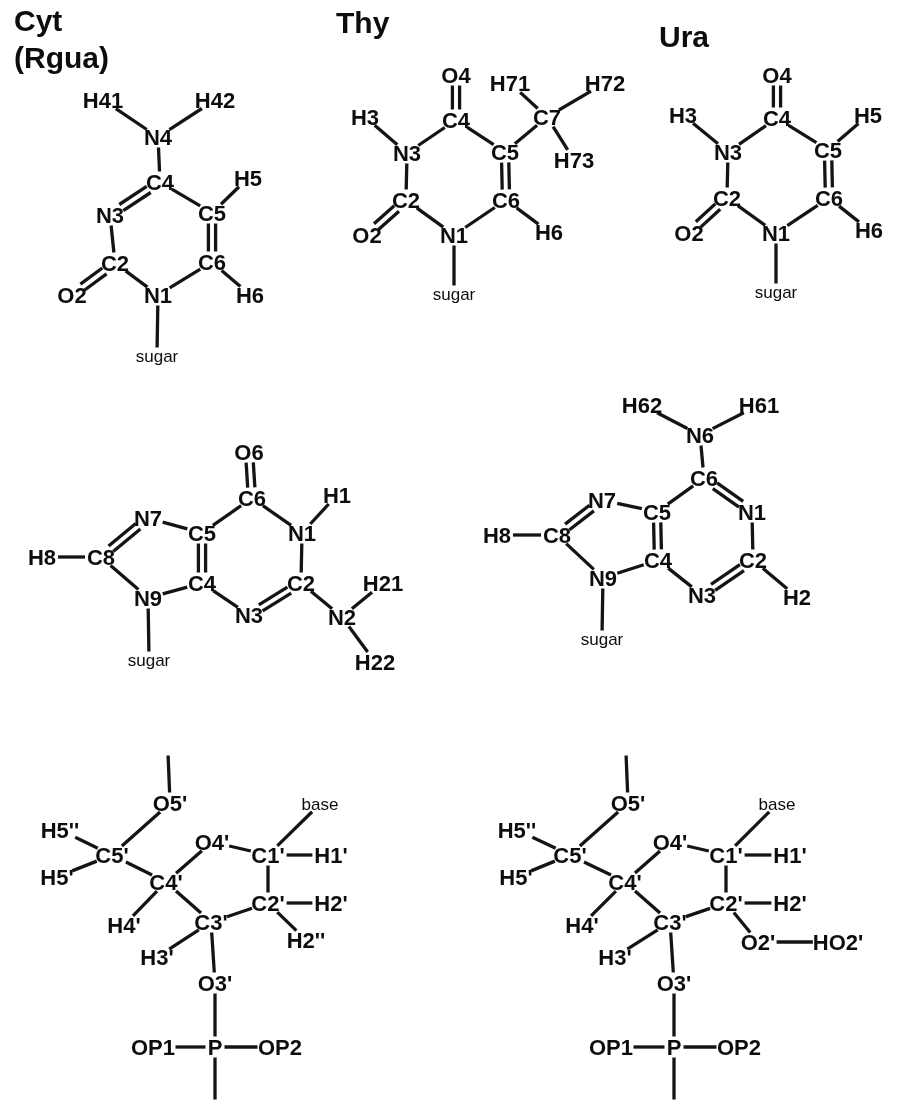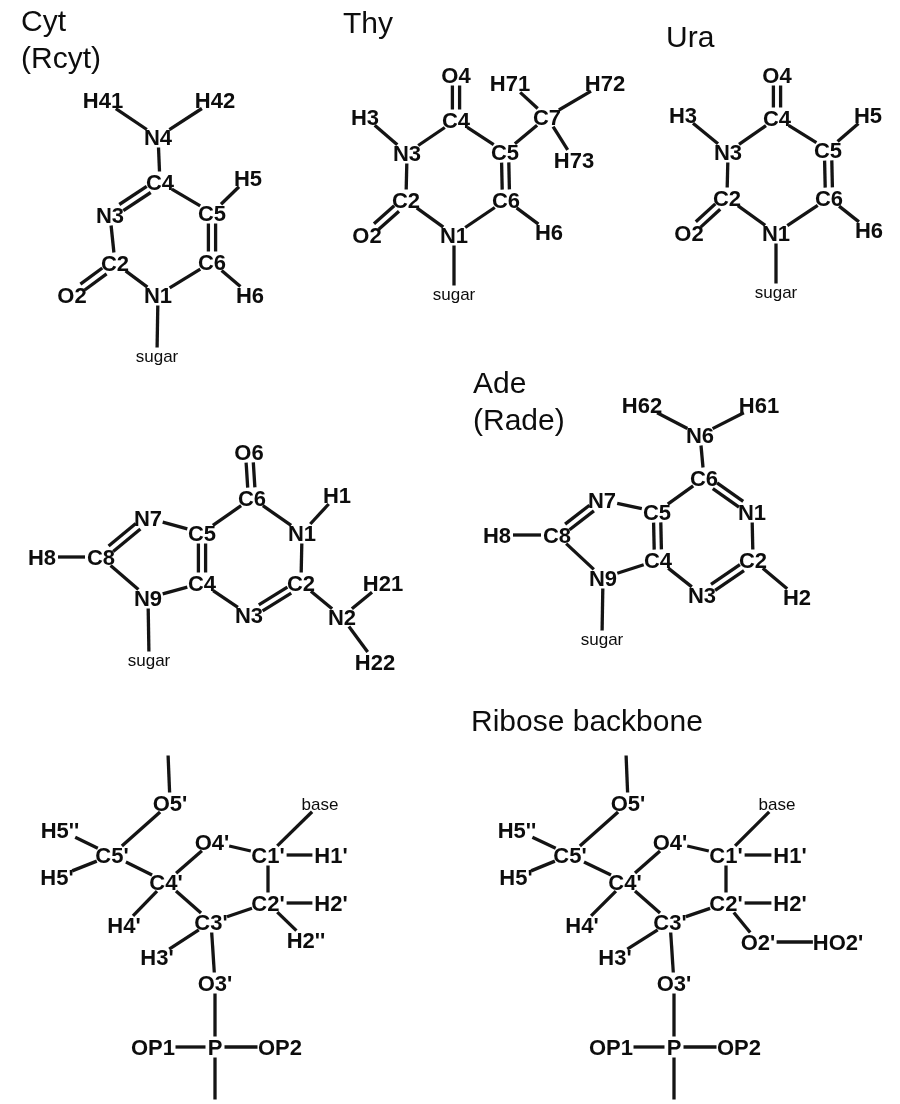--- a/index.html
+++ b/index.html
@@ -1,19 +1,19 @@
 <!DOCTYPE html>
 <html><head>
 <meta charset="utf-8">
 <style>
   html,body{margin:0;padding:0;background:#ffffff;}
   body{font-family:"Liberation Sans",sans-serif;}
   .figure{position:relative;width:900px;height:1104px;background:#ffffff;overflow:hidden;}
   .figure svg{position:absolute;left:0;top:0;font-family:"Liberation Sans","DejaVu Sans",sans-serif;}
-  .mol-title{position:absolute;font-weight:400;font-size:30px;line-height:37px;color:#0d0d0d;pointer-events:none;white-space:nowrap;margin-left:7px;}
+  .mol-title{position:absolute;font-weight:700;font-size:30px;line-height:37px;color:#0d0d0d;pointer-events:none;white-space:nowrap;}
 </style>
 </head>
 <body>
 
 <div class="figure">
   <svg id="diagram" width="900" height="1104" viewBox="0 0 900 1104">
       <g>
         <line x1="115.8" y1="108.6" x2="146.8" y2="129.5" stroke="#141414" stroke-width="3.3"></line>
         <line x1="201.9" y1="108.5" x2="169.4" y2="129.6" stroke="#141414" stroke-width="3.3"></line>
         <line x1="158.5" y1="147.5" x2="159.5" y2="171.5" stroke="#141414" stroke-width="3.3"></line>
@@ -267,34 +267,27 @@
         <text x="615" y="957" text-anchor="middle" dominant-baseline="central" fill="#0d0d0d" font-size="22" font-weight="700">H3'</text>
         <text x="674" y="983" text-anchor="middle" dominant-baseline="central" fill="#0d0d0d" font-size="22" font-weight="700">O3'</text>
         <text x="611" y="1047" text-anchor="middle" dominant-baseline="central" fill="#0d0d0d" font-size="22" font-weight="700">OP1</text>
         <text x="674" y="1047" text-anchor="middle" dominant-baseline="central" fill="#0d0d0d" font-size="22" font-weight="700">P</text>
         <text x="739" y="1047" text-anchor="middle" dominant-baseline="central" fill="#0d0d0d" font-size="22" font-weight="700">OP2</text>
       </g>
     </svg>
 
   <div class="mol-title" style="left:14px;top:2px">
     <div>Cyt</div>
-    <div>(Rcyt)</div>
+    <div>(Rgua)</div>
   </div>
 
   <div class="mol-title" style="left:336px;top:4px">
     <div>Thy</div>
   </div>
 
   <div class="mol-title" style="left:659px;top:18px">
     <div>Ura</div>
   </div>
 
 
-  <div class="mol-title" style="left:466px;top:364px">
-    <div>Ade</div>
-    <div>(Rade)</div>
-  </div>
-
-
-  <div class="mol-title" style="left:464px;top:702px">
-    <div>Ribose backbone</div>
-  </div>
+
+
 </div>
 
 </body></html>

